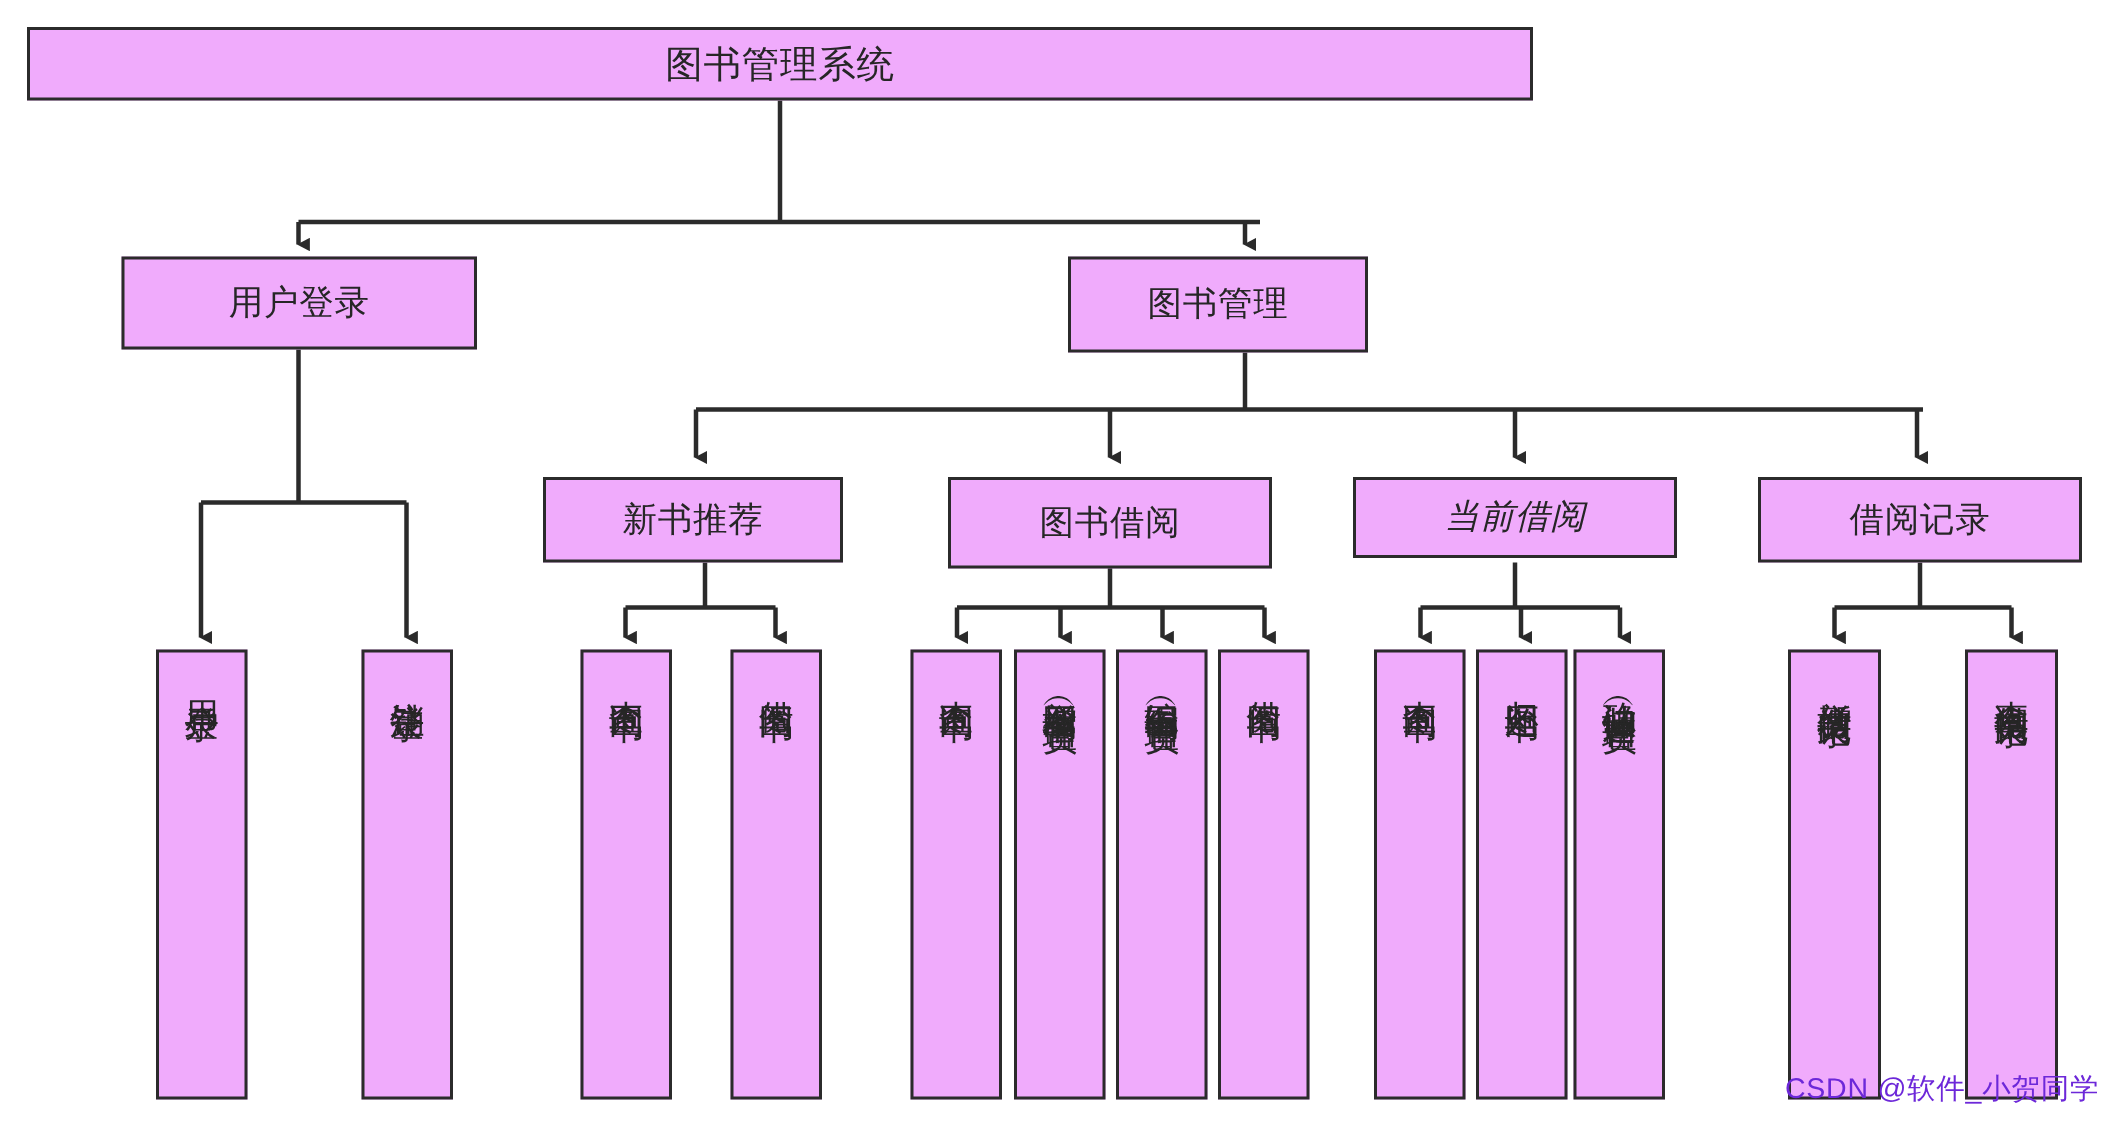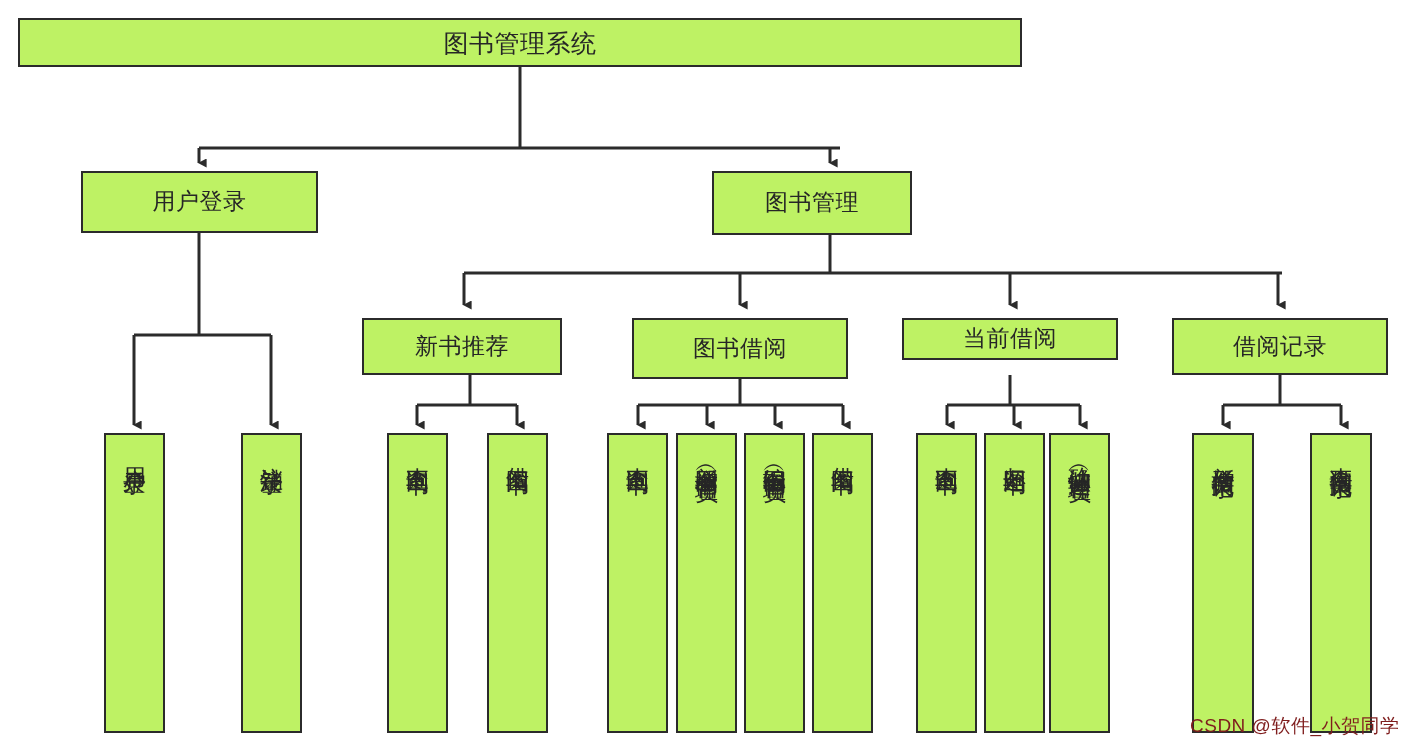--- a/index.html
+++ b/index.html
@@ -21,21 +21,21 @@
     position: absolute;
     left: 0;
     top: 0;
     width: 1405px;
     height: 747px;
   }
   .node {
     position: absolute;
     box-sizing: border-box;
     border: 2.5px solid #2b2b2b;
-    background: #bef264;
+    background: #f0abfc;
     display: flex;
     align-items: center;
     justify-content: center;
     color: #262626;
   }
   .node .label {
     text-align: center;
     line-height: 1.12;
     letter-spacing: 0.5px;
   }
@@ -51,21 +51,21 @@
   .node.root .label   { font-size: 25px; }
   .node.level2 .label { font-size: 23px; }
   .node.level3 .label { font-size: 23px; }
   .node.leaf {
     align-items: flex-start;
     padding-top: 14px;
   }
   .node.leaf .label  { font-size: 23px; }
   .watermark {
     position: absolute;
-    color: #7f1d1d;
+    color: #6d28d9;
     font-size: 19px;
     letter-spacing: 0.5px;
     white-space: nowrap;
     user-select: none;
   }
 </style>
 </head>
 <body>
 
 <div id="canvas">
@@ -130,21 +130,21 @@
   <div class="node level2 horiz" style="left:712px; top:171px; width:200px; height:64px;">
     <span class="label">图书管理</span>
   </div>
 
   <div class="node level3 horiz" style="left:362px; top:318px; width:200px; height:57px;">
     <span class="label">新书推荐</span>
   </div>
   <div class="node level3 horiz" style="left:632px; top:318px; width:216px; height:61px;">
     <span class="label">图书借阅</span>
   </div>
-  <div class="node level3 horiz" style="left:902px; top:318px; width:216px; height:42px;">
+  <div class="node level3 horiz" style="left:902px; top:318px; width:216px; height:54px;font-style:italic;">
     <span class="label">当前借阅</span>
   </div>
   <div class="node level3 horiz" style="left:1172px; top:318px; width:216px; height:57px;">
     <span class="label">借阅记录</span>
   </div>
 
   <div class="node leaf vert" style="left:104px; top:433px; width:61px; height:300px;">
     <span class="label">用户登录</span>
   </div>
   <div class="node leaf vert" style="left:241px; top:433px; width:61px; height:300px;">

